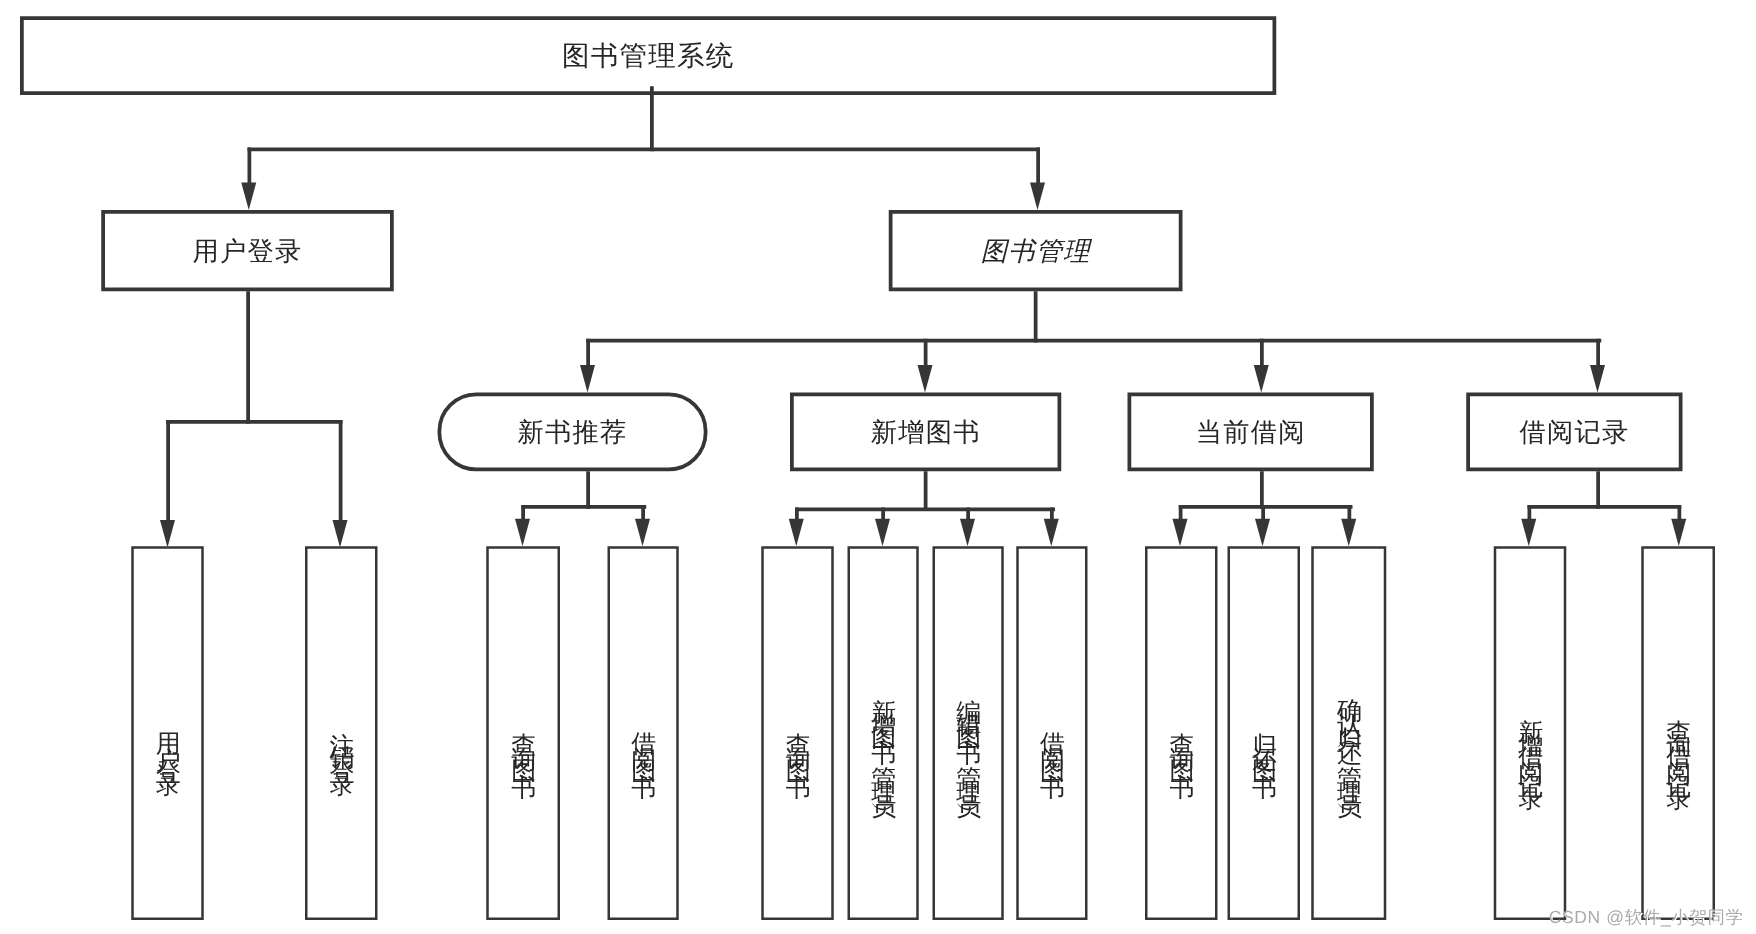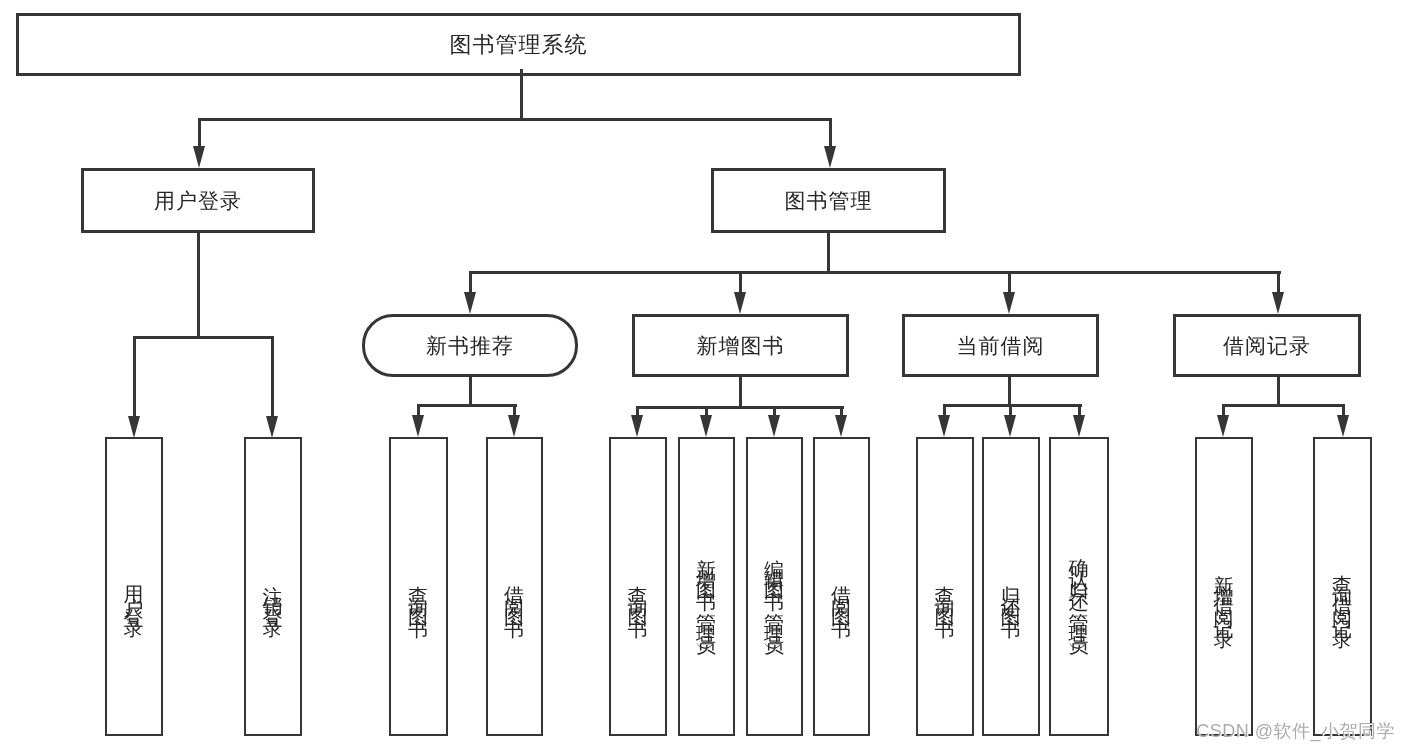--- a/index.html
+++ b/index.html
@@ -20,64 +20,64 @@
     writing-mode:vertical-rl; font-size:20px; line-height:1;
     letter-spacing:11px; margin-bottom:-11px; white-space:nowrap;
   }
   .line { position:absolute; background:#363636; }
   .arrowhead {
     position:absolute; width:0; height:0;
     border-left:6.5px solid transparent; border-right:6.5px solid transparent;
     border-top:22px solid #363636;
   }
   .watermark {
-    position:absolute; right:10px; bottom:4px; font-size:18px;
+    position:absolute; right:10px; bottom:4px; font-size:14px;
     color:#ababab; z-index:6; letter-spacing:0.5px;
     text-shadow:1px 1px 0 #ffffff;
   }
 </style>
 </head>
 <body>
 
 <div id="canvas">
 
   <div class="box h-text root-box thick" style="left:16px; top:13px; width:1005px; height:63px;">图书管理系统</div>
 
   <div class="line" style="left:520px; top:69px; width:3px; height:52px;"></div>
   <div class="line" style="left:198px; top:118px; width:634px; height:3px;"></div>
   <div class="line" style="left:198px; top:118px; width:3px; height:34px;"></div>
   <div class="line" style="left:829px; top:118px; width:3px; height:34px;"></div>
   <div class="arrowhead" style="left:193px; top:146px;"></div>
   <div class="arrowhead" style="left:824px; top:146px;"></div>
 
   <div class="box h-text" style="left:81px; top:168px; width:234px; height:65px;">用户登录</div>
-  <div class="box h-text" style="left:711px; top:168px; width:235px; height:65px;">图书管理</div>
+  <div class="box h-text" style="left:711px; top:168px; width:235px; height:65px;font-style:italic;">图书管理</div>
 
   <div class="line" style="left:197px; top:233px; width:3px; height:106px;"></div>
   <div class="line" style="left:133px; top:336px; width:141px; height:3px;"></div>
   <div class="line" style="left:133px; top:336px; width:3px; height:83px;"></div>
   <div class="line" style="left:271px; top:336px; width:3px; height:83px;"></div>
   <div class="arrowhead" style="left:128px; top:416px;"></div>
   <div class="arrowhead" style="left:266px; top:416px;"></div>
 
   <div class="line" style="left:827px; top:233px; width:3px; height:41px;"></div>
   <div class="line" style="left:469px; top:271px; width:812px; height:3px;"></div>
   <div class="line" style="left:469px; top:271px; width:3px; height:26px;"></div>
   <div class="line" style="left:739px; top:271px; width:3px; height:26px;"></div>
   <div class="line" style="left:1008px; top:271px; width:3px; height:26px;"></div>
   <div class="line" style="left:1277px; top:271px; width:3px; height:26px;"></div>
   <div class="arrowhead" style="left:464px; top:292px;"></div>
   <div class="arrowhead" style="left:734px; top:292px;"></div>
   <div class="arrowhead" style="left:1003px; top:292px;"></div>
   <div class="arrowhead" style="left:1272px; top:292px;"></div>
 
-  <div class="box h-text" style="left:362px; top:314px; width:216px; height:63px;border-radius:31px;">新书推荐</div>
+  <div class="box h-text" style="left:350px; top:314px; width:216px; height:63px;border-radius:31px;">新书推荐</div>
   <div class="box h-text" style="left:632px; top:314px; width:217px; height:63px;">新增图书</div>
   <div class="box h-text" style="left:902px; top:314px; width:197px; height:63px;">当前借阅</div>
-  <div class="box h-text" style="left:1173px; top:314px; width:188px; height:63px;">借阅记录</div>
+  <div class="box h-text" style="left:1173px; top:314px; width:173px; height:63px;">借阅记录</div>
 
   <div class="line" style="left:469px; top:377px; width:3px; height:30px;"></div>
   <div class="line" style="left:417px; top:404px; width:100px; height:3px;"></div>
   <div class="line" style="left:417px; top:404px; width:3px; height:16px;"></div>
   <div class="line" style="left:513px; top:404px; width:3px; height:16px;"></div>
   <div class="arrowhead" style="left:412px; top:415px;"></div>
   <div class="arrowhead" style="left:508px; top:415px;"></div>
 
   <div class="line" style="left:739px; top:377px; width:3px; height:31px;"></div>
   <div class="line" style="left:636px; top:406px; width:208px; height:3px;"></div>

